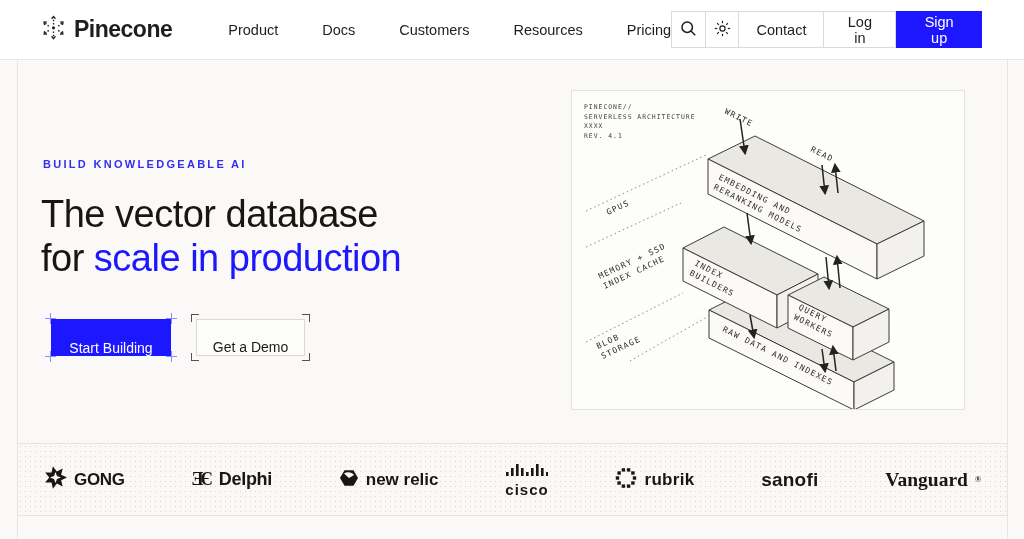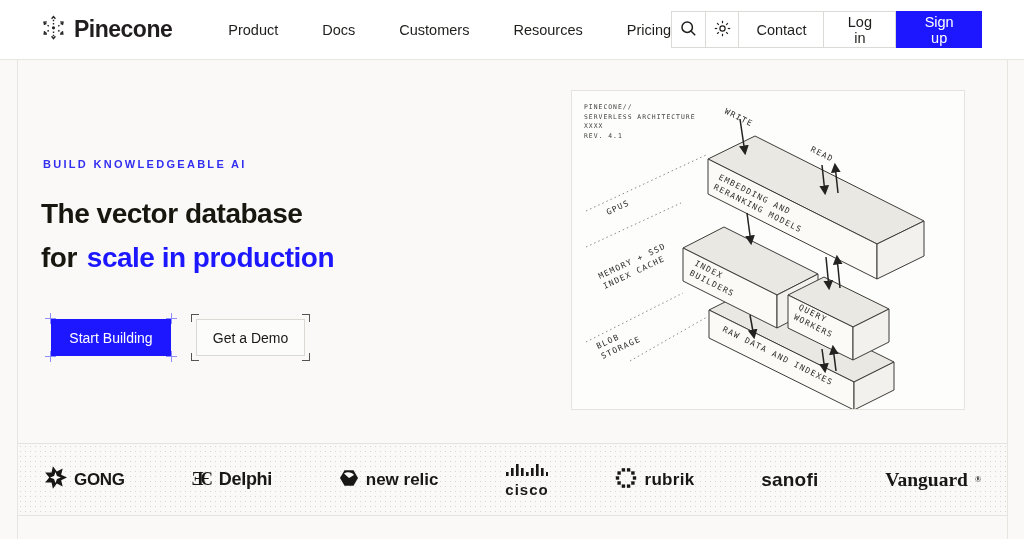--- a/index.html
+++ b/index.html
@@ -47,27 +47,27 @@
   }
   .gutter-left { left:17px; }
   .gutter-right { left:1007px; }
   
   .eyebrow {
     position:absolute; left:43px; top:142px;
     font-size:11px; font-weight:700; letter-spacing:2.3px; color:#332ff0;margin-top:16px;
   }
   .hero-title {
     position:absolute; left:41px; top:192px;
-    font-size:28px; line-height:44px; font-weight:700; color:#17160f;
+    font-size:38px; line-height:44px; font-weight:400; color:#17160f;
     letter-spacing:-0.5px;
   }
   .hero-title .hl { color:#1c17ff; margin-left:10px; }
   .cta-row { position:absolute; left:51px; top:319px; display:flex; gap:25px; }
   .btn { position:relative; height:37px; font-size:14px; font-family:inherit;
-         display:flex; align-items:center; justify-content:center; cursor:pointer; }
+         display:flex; align-items:flex-end; justify-content:center; cursor:pointer; }
   .btn-primary { width:120px; background:#1c17ff; color:#fff; border:none; }
   .btn-secondary { width:109px; background:#fcfcfa; color:#1b1a18; border:1px solid #dbd9d4; }
   
   .pm { position:absolute; width:11px; height:11px; pointer-events:none; }
   .pm::before { content:""; position:absolute; left:0; right:0; top:5px; height:1px; background:#8f8ffa; }
   .pm::after  { content:""; position:absolute; top:0; bottom:0; left:5px; width:1px;  background:#8f8ffa; }
   .pm.tl{left:-6px;top:-6px} .pm.tr{right:-6px;top:-6px} .pm.bl{left:-6px;bottom:-6px} .pm.br{right:-6px;bottom:-6px}
   
   .cb { position:absolute; width:8px; height:8px; border:0 solid #55534f; pointer-events:none; }
   .cb.tl{left:-6px;top:-6px;border-top-width:1.5px;border-left-width:1.5px}

